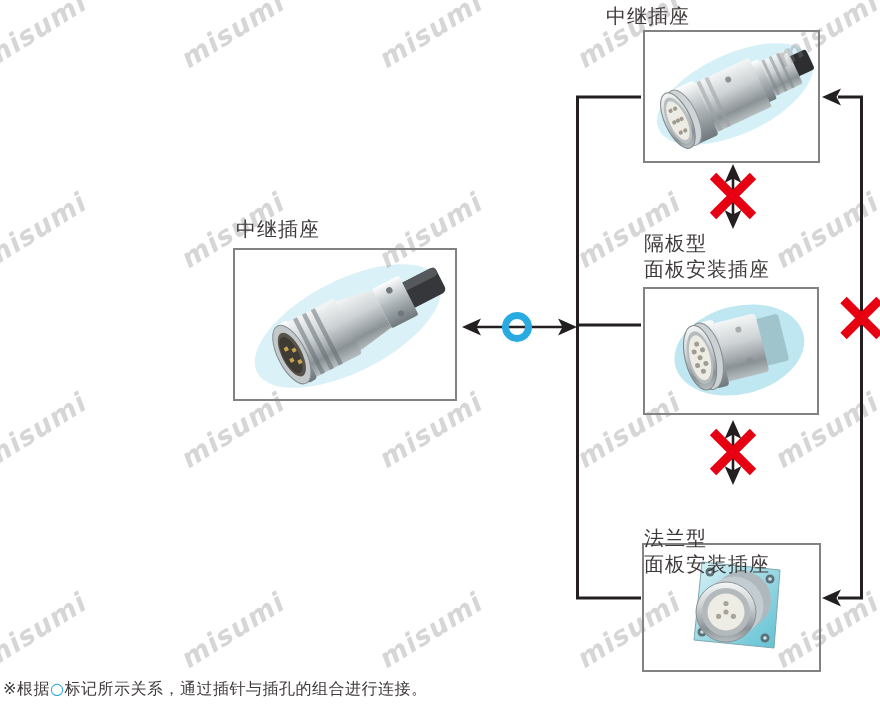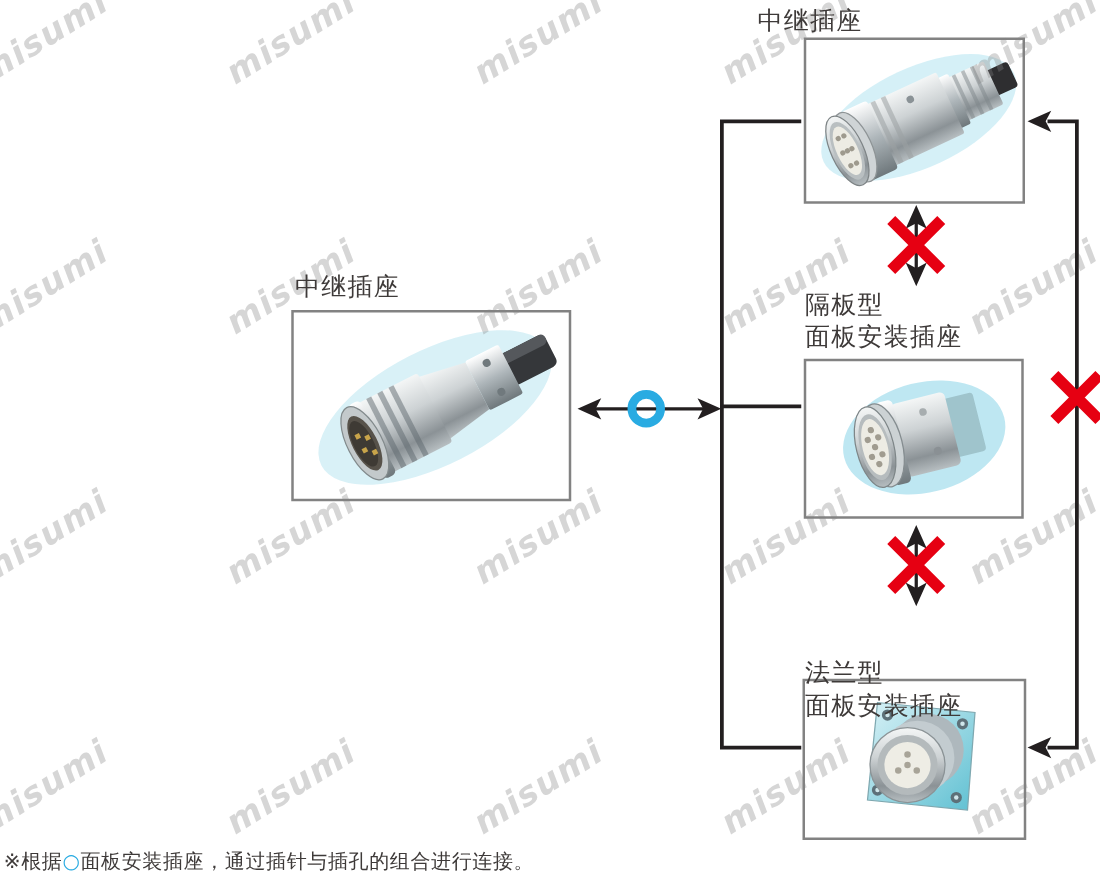--- a/index.html
+++ b/index.html
@@ -268,15 +268,15 @@
     <g>
       <line class="ln2" x1="733" y1="432" x2="733" y2="472"></line>
       <polygon class="ah" points="733,420 724.5,439 733,434.5 741.5,439"></polygon>
       <polygon class="ah" points="733,485 724.5,466 733,470.5 741.5,466"></polygon>
     </g>
     <g>
       <path class="xl" d="M713,432 L753,472 M753,432 L713,472"></path>
     </g>
   </svg>
 
-  <div id="note"><span>※根据</span><span class="blue">○</span><span>面板安装插座，通过插针与插孔的组合进行连接。</span></div>
+  <div id="note"><span>※根据</span><span class="blue">○</span><span>标记所示关系，通过插针与插孔的组合进行连接。</span></div>
 
 </div>
 
 </body></html>

